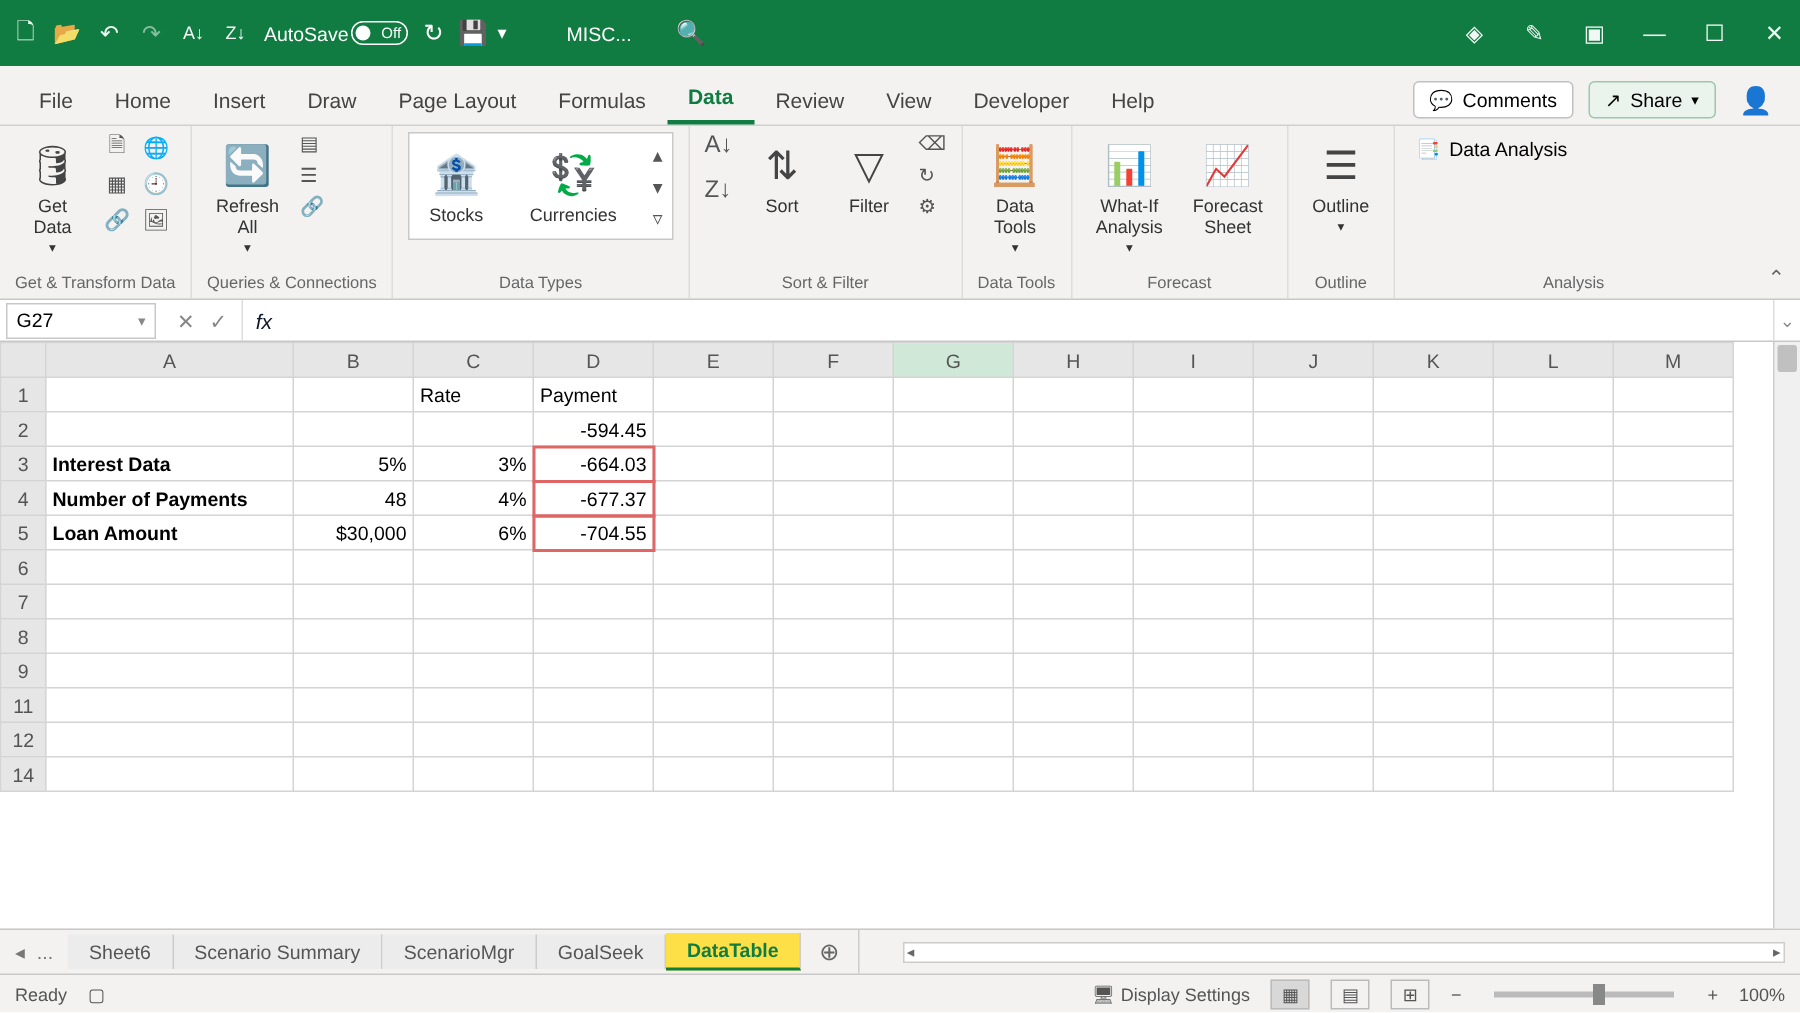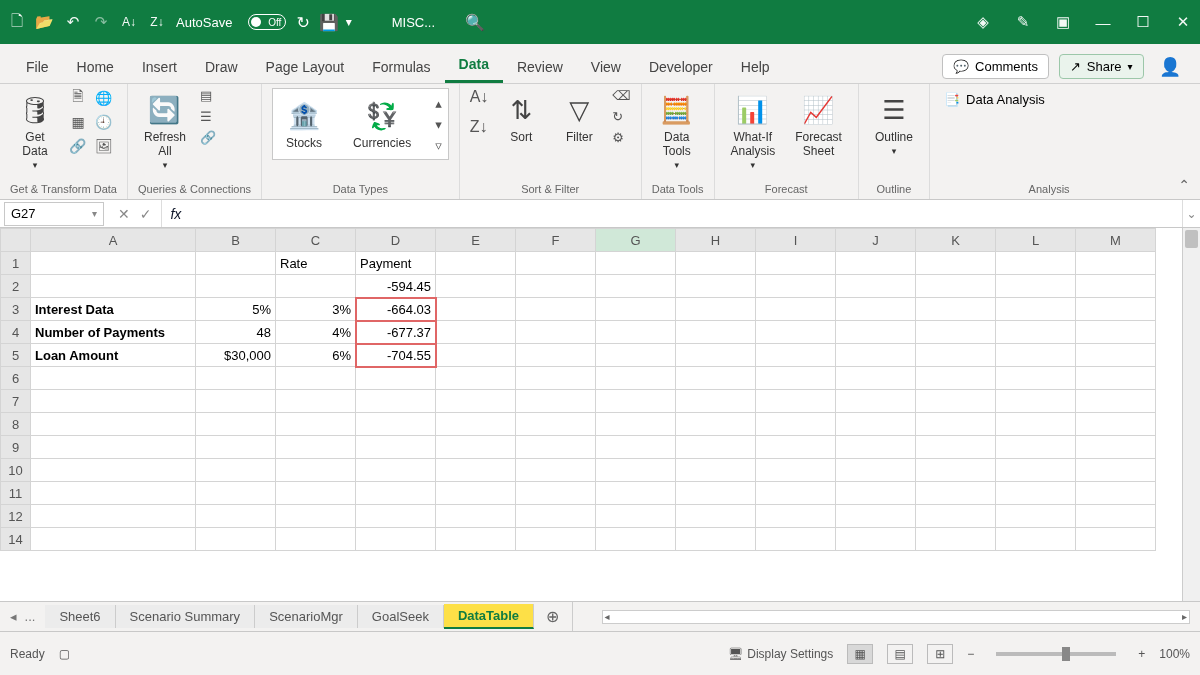--- a/index.html
+++ b/index.html
@@ -1,20 +1,20 @@
 <!DOCTYPE html>
 <html><head>
 <meta charset="utf-8">
 <style>
 * { margin: 0; padding: 0; box-sizing: border-box; font-family: "Segoe UI", Arial, sans-serif; }
 body { width: 1200px; height: 675px; background: #fff; overflow: hidden; display: flex; flex-direction: column; }
 .titlebar { background: #107c41; height: 44px; display: flex; align-items: center; padding: 0 8px; color: #fff; }
 .titlebar .qat { display: flex; align-items: center; gap: 10px; }
 .titlebar .qat .ico, .titlebar .right .ico { width: 18px; height: 18px; display: flex; align-items: center; justify-content: center; font-size: 15px; opacity: 0.95; }
-.titlebar .autosave { display: flex; align-items: center; gap: 16px; margin: 0 10px; font-size: 13px; }
+.titlebar .autosave { display: flex; align-items: center; gap: 2px; margin: 0 10px; font-size: 13px; }
 .toggle { width: 38px; height: 16px; border: 1px solid #fff; border-radius: 8px; display: flex; align-items: center; justify-content: flex-end; padding: 0 4px; font-size: 10px; position: relative; }
 .toggle::before { content:""; width:10px; height:10px; background:#fff; border-radius:50%; position:absolute; left:2px; }
 .titlebar .docname { margin-left: 40px; font-size: 13px; }
 .titlebar .search { margin-left: 30px; font-size: 16px; }
 .titlebar .right { margin-left: auto; display: flex; gap: 22px; align-items: center; }
 .tabbar { background: #f3f2f1; height: 40px; display: flex; align-items: flex-end; padding: 0 12px; border-bottom: 1px solid #d0d0d0; gap: 0; }
 .tabbar .tab { padding: 8px 14px; font-size: 14px; color: #444; cursor: pointer; }
 .tabbar .tab.active { color: #107c41; font-weight: 600; border-bottom: 3px solid #107c41; }
 .tabbar .right-tabs { margin-left: auto; display: flex; align-items: center; gap: 10px; padding-bottom: 4px; }
 .pill { border: 1px solid #c0c0c0; border-radius: 4px; padding: 4px 10px; font-size: 13px; display: flex; align-items: center; gap: 6px; background: #fff; }
@@ -47,21 +47,21 @@
 th.colh.active { background: #d0e8d8; }
 .red-outline { outline: 2px solid #e06666; outline-offset: -1px; }
 .vscroll { width: 18px; background: #f0f0f0; border-left: 1px solid #ccc; position:relative; }
 .vscroll .thumb { position:absolute; top:2px; left:2px; right:2px; height:18px; background:#c0c0c0; border-radius:2px;}
 .sheet-tabs { height: 30px; background: #f3f2f1; border-top: 1px solid #c8c8c8; display: flex; align-items: center; font-size: 13px; }
 .sheet-tabs .nav { padding: 0 10px; color: #777; display:flex; gap:8px; }
 .sheet-tabs .stab { padding: 4px 14px; border-right: 1px solid #ccc; color: #555; background:#ececec; }
 .sheet-tabs .stab.active { background: #fde047; color: #107c41; font-weight: 600; border-bottom: 2px solid #107c41; }
 .sheet-tabs .add { padding: 0 12px; color: #666; font-size: 16px; }
 .sheet-tabs .hscroll { flex:1; margin:0 10px; height:14px; border:1px solid #ccc; background:#fff; position:relative; display:flex; align-items:center; justify-content:space-between; padding:0 2px; font-size:10px; color:#666;}
-.statusbar { height: 44px; background: #f3f2f1; border-top: 1px solid #c8c8c8; display: flex; align-items: center; font-size: 12px; color: #555; padding: 0 10px; gap: 14px; }
+.statusbar { height: 26px; background: #f3f2f1; border-top: 1px solid #c8c8c8; display: flex; align-items: center; font-size: 12px; color: #555; padding: 0 10px; gap: 14px; }
 .statusbar .spacer { flex: 1; }
 .viewbtn { width: 26px; height: 20px; border: 1px solid #bbb; display: inline-flex; align-items:center; justify-content:center; font-size:12px; }
 .viewbtn.active { background:#d8d8d8; }
 .zoom-slider { width:120px; height:4px; background:#bbb; position:relative; margin:0 8px;}
 .zoom-slider .handle { position:absolute; top:-5px; left:55%; width:8px; height:14px; background:#888;}
 </style>
 </head>
 <body>
 
 <div class="titlebar">
@@ -426,36 +426,20 @@
             <td></td>
             <td></td>
             <td></td>
             <td></td>
             <td></td>
             <td></td>
             <td></td>
             <td></td>
           </tr>
           <tr>
-            <th class="rowh">10</th>
-            <td></td>
-            <td></td>
-            <td></td>
-            <td></td>
-            <td></td>
-            <td></td>
-            <td></td>
-            <td></td>
-            <td></td>
-            <td></td>
-            <td></td>
-            <td></td>
-            <td></td>
-          </tr>
-          <tr>
             <th class="rowh">11</th>
             <td></td>
             <td></td>
             <td></td>
             <td></td>
             <td></td>
             <td></td>
             <td></td>
             <td></td>
             <td></td>

